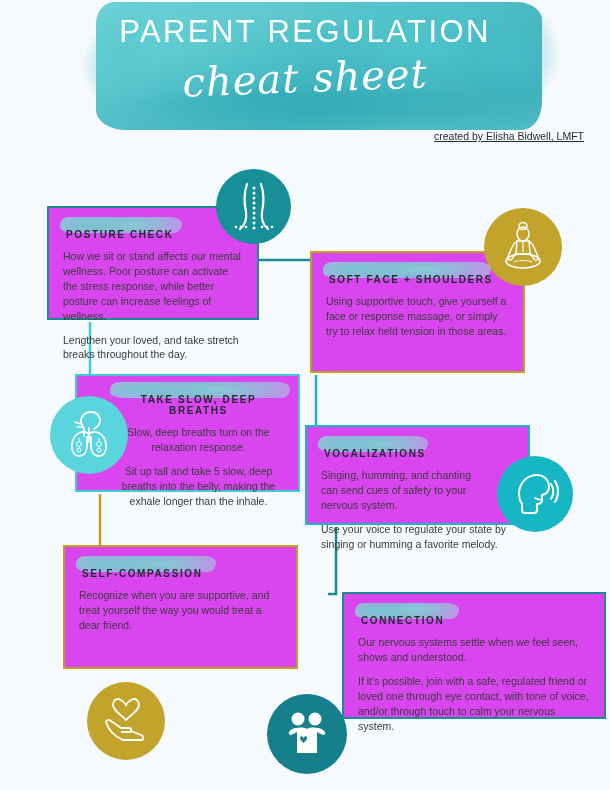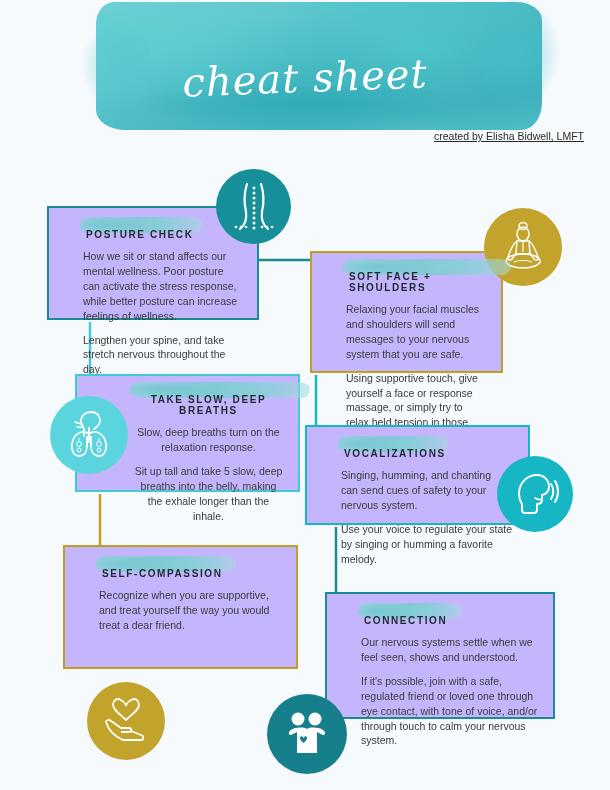--- a/index.html
+++ b/index.html
@@ -57,21 +57,21 @@
     font-size:10.5px;color:#2b2b2b;text-decoration:underline;
   }
   .credit2{
     position:absolute;left:0;top:147px;width:584px;text-align:right;
     font-size:10.5px;color:#2b2b2b;
   }
   .credit2 .site{text-decoration:underline;}
   .credit2 .bar{color:#555;padding:0 4px;}
 
   
-  .card{position:absolute;background:#c4b5fd;box-sizing:border-box;padding-left:20px;}
+  .card{position:absolute;background:#d946ef;box-sizing:border-box;}
   .card .head{
     position:relative;display:inline-block;
     font-size:10px;font-weight:bold;letter-spacing:1.6px;color:#1f2a2e;
     padding:2px 3px 1px 3px;margin:0 0 8px 0;z-index:2;
   }
   .swatch{
     position:absolute;left:-3px;top:-10px;height:16px;
     border-radius:9px 12px 8px 14px/8px 7px 9px 6px;
     z-index:-1;
     background:
@@ -80,25 +80,25 @@
       linear-gradient(90deg, rgba(150,215,220,.75), rgba(120,200,208,.85), rgba(165,220,224,.55));
   }
   .card p{
     margin:0 0 9px 0;font-size:10.5px;line-height:1.42;color:#3b3b3b;
   }
   .card p:last-child{margin-bottom:0;}
   .inner{padding:16px 14px 14px 14px;}
 
   
   #card-posture{left:47px;top:206px;width:212px;height:114px;border:2.5px solid #1a8b93;}
-  #card-soft{left:310px;top:251px;width:193px;height:122px;border:2.5px solid #bf9f28;}
+  #card-soft{left:310px;top:251px;width:215px;height:122px;border:2.5px solid #bf9f28;}
   #card-breath{left:75px;top:374px;width:225px;height:118px;border:2.5px solid #3ecbd6;text-align:center;}
   #card-vocal{left:305px;top:425px;width:225px;height:100px;border:2.5px solid #17b6c4;}
   #card-self{left:63px;top:545px;width:235px;height:124px;border:2.5px solid #bf9f28;}
-  #card-conn{left:325px;top:592px;width:230px;height:127px;border:2.5px solid #1a8b93;}
+  #card-conn{left:342px;top:592px;width:264px;height:127px;border:2.5px solid #1a8b93;}
 
   
   .conn{position:absolute;background:transparent;box-sizing:border-box;}
 
   
   .icon{
     position:absolute;border-radius:50%;
     display:flex;align-items:center;justify-content:center;
   }
   #icon-spine{left:216px;top:169px;width:75px;height:75px;background:#168f98;}
@@ -109,20 +109,21 @@
   #icon-hug{left:267px;top:694px;width:80px;height:80px;background:#15808c;}
 </style>
 </head>
 <body>
 
 <div class="sheet">
 
   <div class="hdr">
     <div class="wash"></div>
     <div class="wash-low"></div>
+    <div class="title">PARENT REGULATION</div>
     <div class="subtitle">cheat sheet</div>
     <div class="credit1">created by Elisha Bidwell, LMFT</div>
   </div>
 
   <svg class="conn" style="left:0;top:160px;width:610px;height:630px;" viewBox="0 0 610 630">
 
     <path d="M257 48 L257 100 L312 100" fill="none" stroke="#1a8b93" stroke-width="2.5"></path>
 
     <path d="M90 162 L90 216 L78 216" fill="none" stroke="#3ecbd6" stroke-width="2.5"></path>
     <path d="M90 216 L300 216" fill="none" stroke="#3ecbd6" stroke-width="2.5"></path>
@@ -136,31 +137,30 @@
     <path d="M336 367 L336 434 L328 434" fill="none" stroke="#1a8b93" stroke-width="2.5"></path>
   </svg>
 
   <div class="card" id="card-posture">
     <div class="inner">
       <div class="head">
         <span class="swatch" style="width:122px;"></span>
         <span>POSTURE CHECK</span>
       </div>
       <p>How we sit or stand affects our mental wellness. Poor posture can activate the stress response, while better posture can increase feelings of wellness.</p>
-      <p>Lengthen your spine, and take stretch nervous throughout the day.</p>
+      <p>Lengthen your loved, and take stretch breaks throughout the day.</p>
     </div>
   </div>
 
   <div class="card" id="card-soft">
     <div class="inner">
       <div class="head">
         <span class="swatch" style="width:168px;"></span>
         <span>SOFT FACE + SHOULDERS</span>
       </div>
-      <p>Relaxing your facial muscles and shoulders will send messages to your nervous system that you are safe.</p>
       <p>Using supportive touch, give yourself a face or response massage, or simply try to relax held tension in those areas.</p>
     </div>
   </div>
 
   <div class="card" id="card-breath">
     <div class="inner" style="padding-left:36px;">
       <div class="head">
         <span class="swatch" style="width:180px;"></span>
         <span>TAKE SLOW, DEEP BREATHS</span>
       </div>

